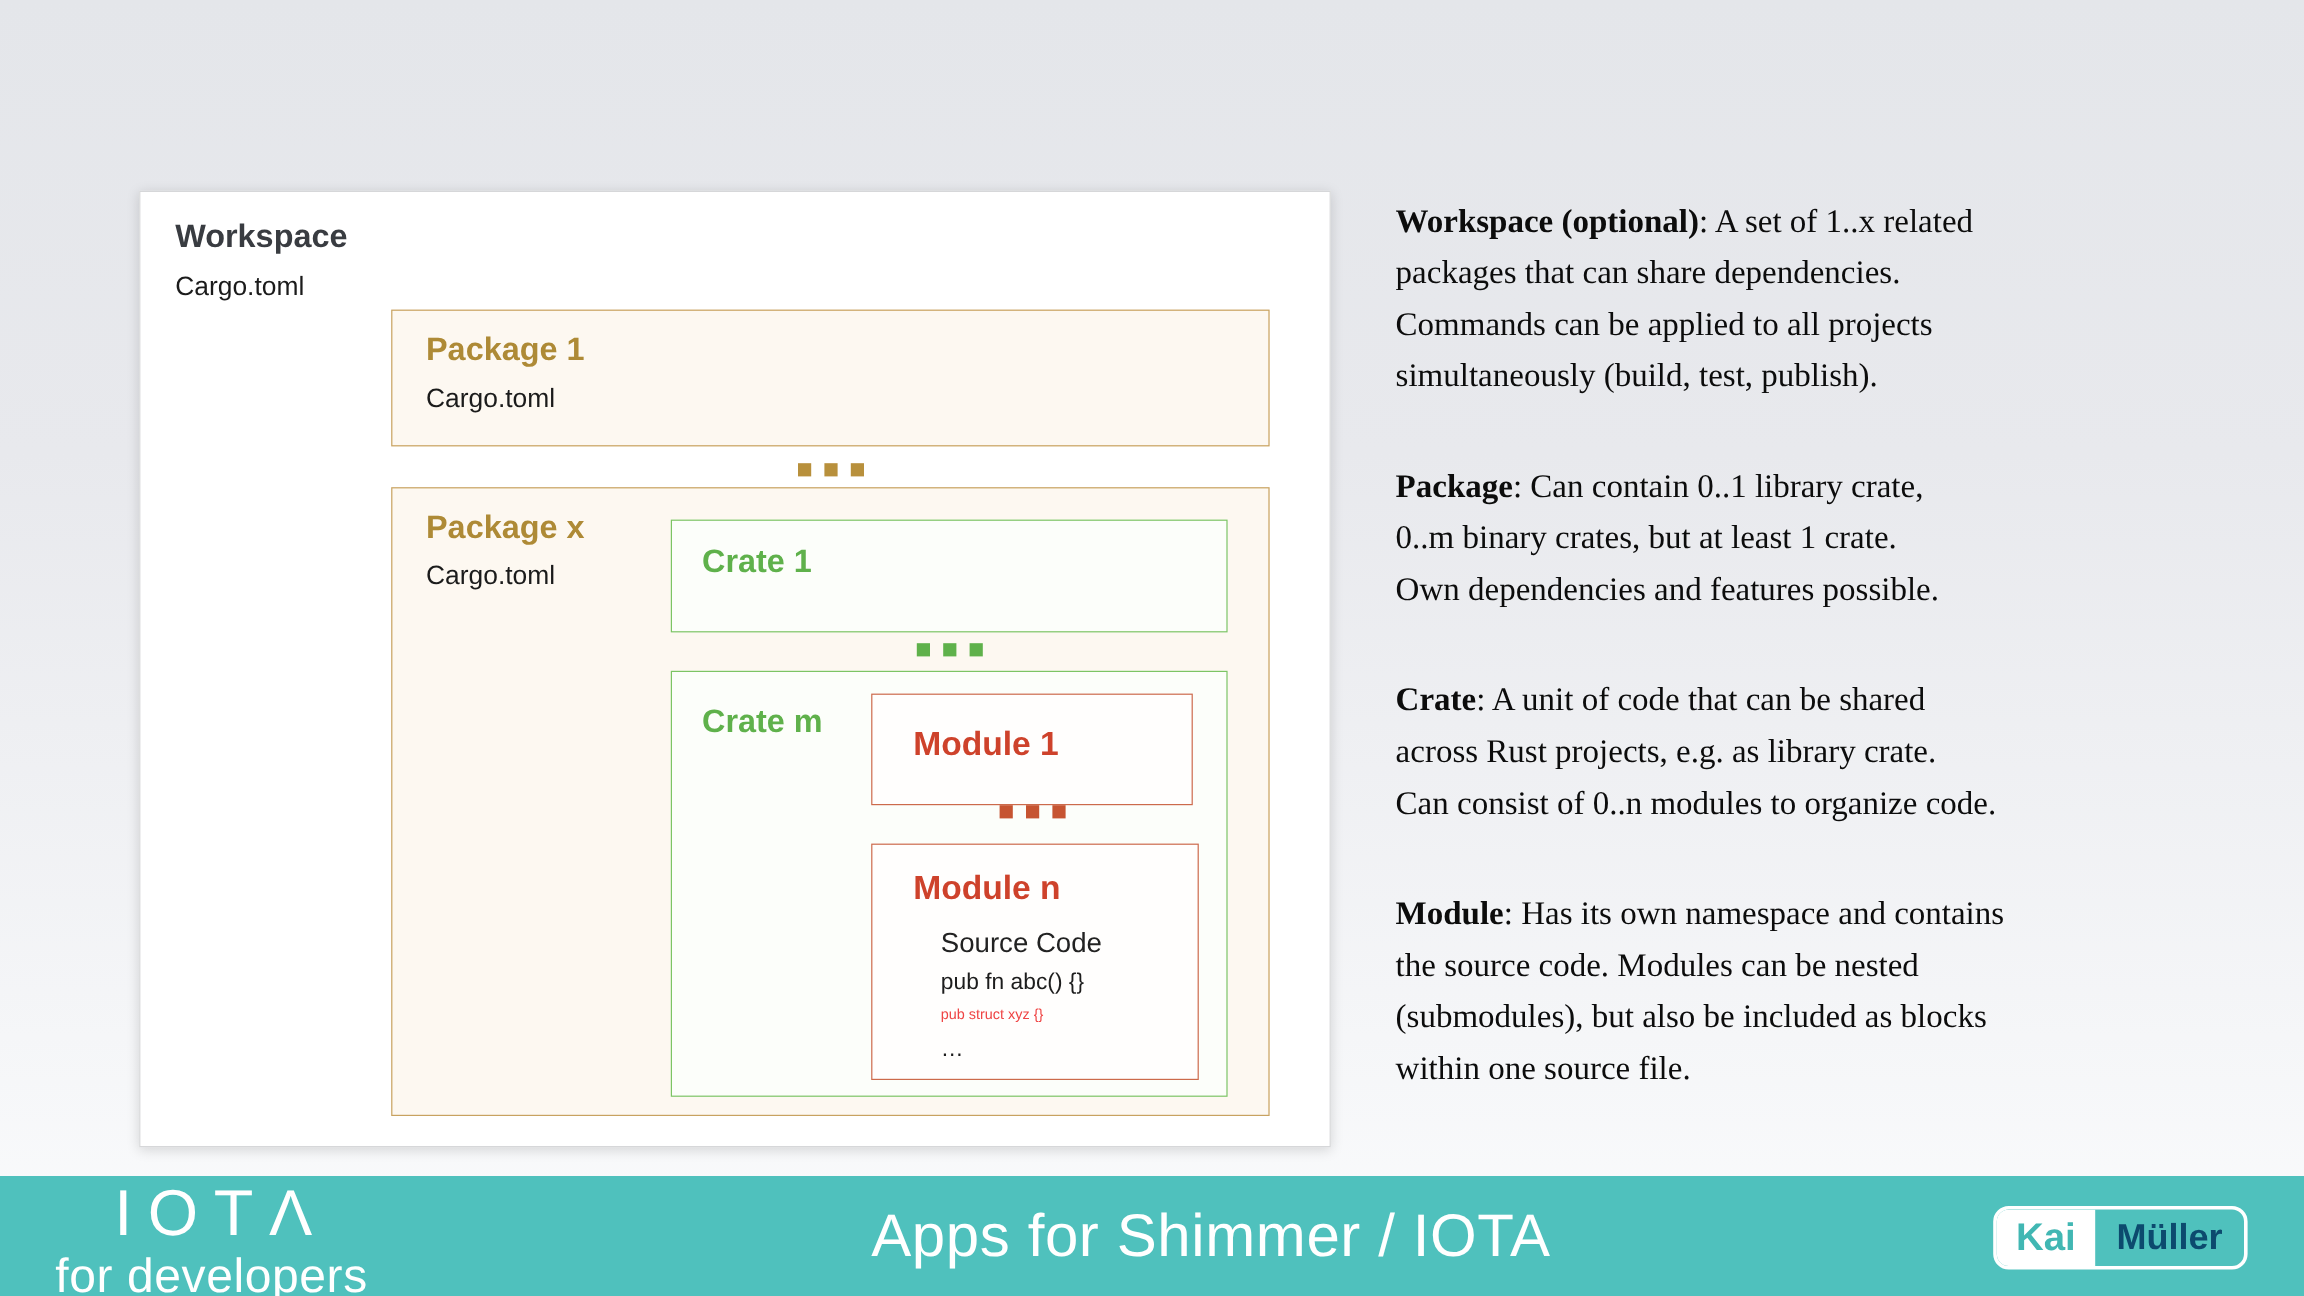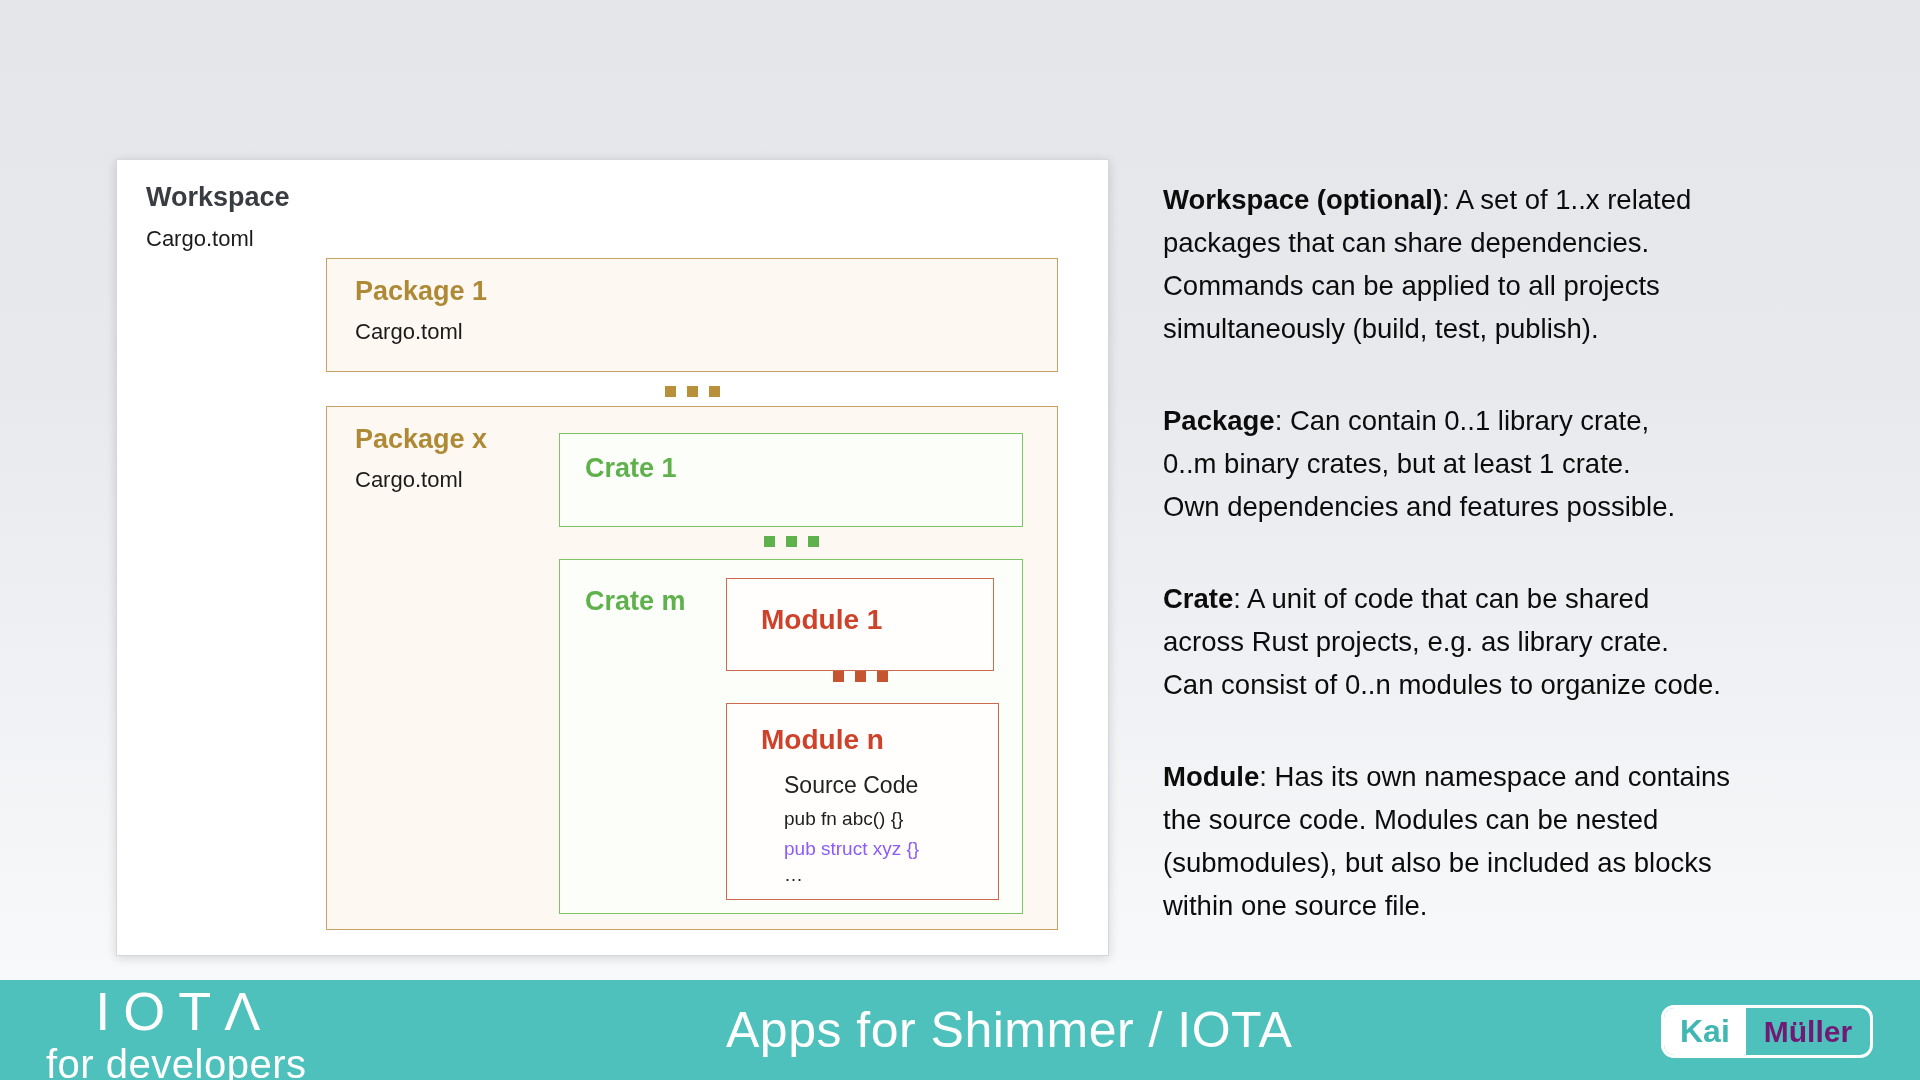--- a/index.html
+++ b/index.html
@@ -46,37 +46,37 @@
   .module {
     position:absolute; left:166px; width:268px;
     background:#fffefd; border:1px solid #cc6a4b;
   }
   .mod1 { top:18px;  height:93px; }
   .modn { top:143px; width:273px; height:197px; }
   .mod-label { position:absolute; left:34px; top:25px; font-size:28px; font-weight:bold; color:#ce422b; }
   .modn .mod-label { top:20px; }
   .src-title { position:absolute; left:57px; top:68px;  font-size:23px; color:#222; }
   .code1     { position:absolute; left:57px; top:104px; font-size:19px; color:#1d1d1d; }
-  .code2     { position:absolute; left:57px; top:134px; font-size:19px; color:#8b5cf6; }
+  .code2     { position:absolute; left:57px; top:134px; font-size:12px; color:#ef4444; }
   .code3     { position:absolute; left:57px; top:160px; font-size:19px; color:#1d1d1d; }
 
   .dots { position:absolute; display:flex; justify-content:center; gap:11px; }
   .dots span { width:11px; height:11px; display:block; }
   .dots-gold  { left:209px; width:732px; top:226px; }
   .dots-gold span { background:#b8903c; }
   .dots-green { left:232px; width:464px; top:129px; }
   .dots-green span { background:#5fb14b; }
   .dots-red   { left:166px; width:268px; top:111px; }
   .dots-red span { background:#c65431; }
 
   
   .defs { position:absolute; left:1163px; top:162px; width:700px; }
   .defs p {
     font-size:27.5px; line-height:43px; color:#0c0c0c;
-    white-space:pre-line; margin:16px 0 49px 0;
+    white-space:pre-line; margin:0 0 49px 0;font-family:Liberation Serif, serif;
   }
   .defs .term { font-weight:bold; }
 
   
   .footer {
     position:absolute; left:0; top:980px; width:1920px; height:100px;
     background:#4fc1bd;
   }
   .brand {
     position:absolute; left:36px; top:0; height:100%;
@@ -99,21 +99,21 @@
   .badge {
     position:absolute; left:1661px; top:25px; height:53px;
     display:flex; align-items:stretch; overflow:hidden;
     border:3px solid #ffffff; border-radius:13px;
   }
   .badge-first {
     background:#ffffff; color:#41b7b3; font-weight:bold; font-size:32px;
     display:flex; align-items:center; padding:0 16px;
   }
   .badge-last {
-    color:#701a75; font-weight:bold; font-size:30px;
+    color:#0c4a6e; font-weight:bold; font-size:30px;
     display:flex; align-items:center; padding:0 18px;
   }
 </style>
 </head>
 <body>
 
 <div class="slide">
 
 
   <div class="card">

